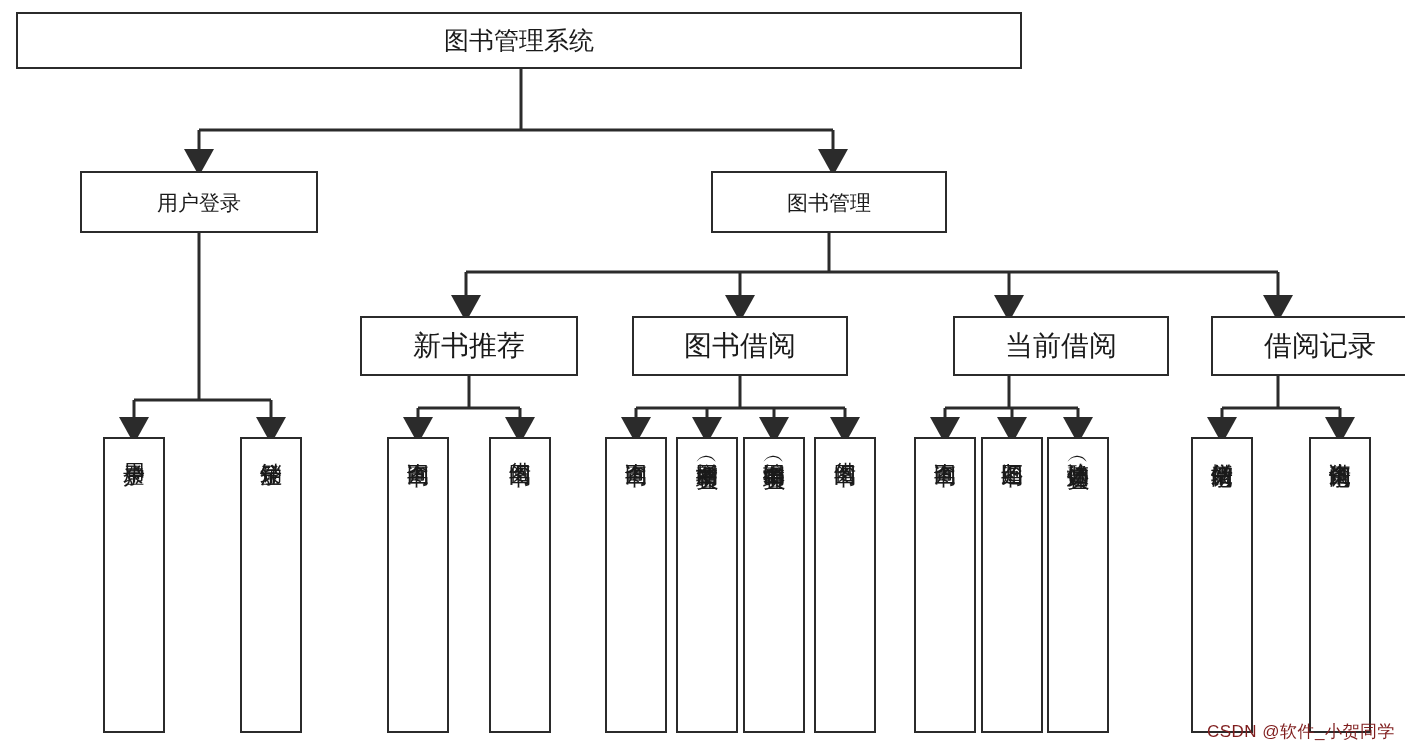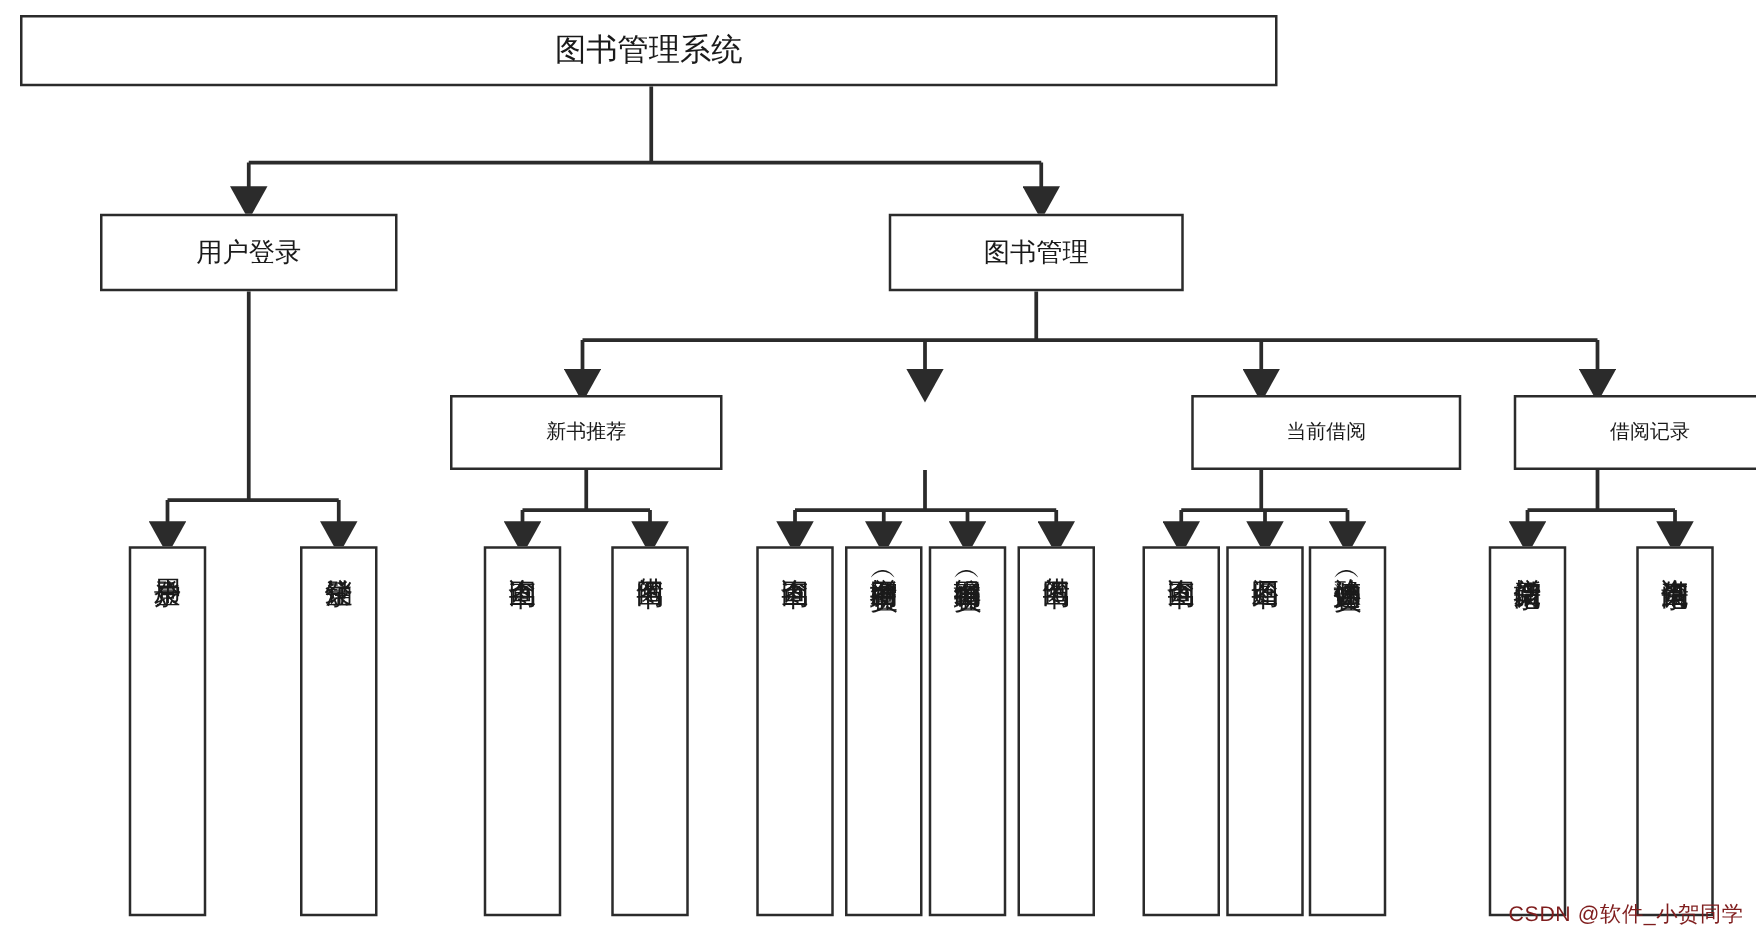--- a/index.html
+++ b/index.html
@@ -37,21 +37,21 @@
     z-index: 2;
   }
   .node-label {
     display: block;
     text-align: center;
     line-height: 1.0;
     white-space: nowrap;
   }
   .node.root .node-label  { font-size: 25px; }
   .node.lvl2 .node-label  { font-size: 21px; }
-  .node.lvl3 .node-label  { font-size: 16px; }
+  .node.lvl3 .node-label  { font-size: 28px; }
   .node.leaf {
     align-items: flex-start;
     padding-top: 6px;
   }
   .node.leaf .node-label {
     writing-mode: vertical-rl;
     text-orientation: upright;
     font-size: 22px;
     line-height: 1.18;
     letter-spacing: 1px;
@@ -130,20 +130,23 @@
   <div class="node lvl2" style="left:80px; top:171px; width:238px; height:62px;">
     <span class="node-label">用户登录</span>
   </div>
   <div class="node lvl2" style="left:711px; top:171px; width:236px; height:62px;">
     <span class="node-label">图书管理</span>
   </div>
 
   <div class="node lvl3" style="left:360px; top:316px; width:218px; height:60px;">
     <span class="node-label">新书推荐</span>
   </div>
+  <div class="node lvl3" style="left:632px; top:316px; width:216px; height:60px;">
+    <span class="node-label">图书借阅</span>
+  </div>
   <div class="node lvl3" style="left:953px; top:316px; width:216px; height:60px;">
     <span class="node-label">当前借阅</span>
   </div>
   <div class="node lvl3" style="left:1211px; top:316px; width:218px; height:60px;">
     <span class="node-label">借阅记录</span>
   </div>
 
   <div class="node leaf" style="left:103px; top:437px; width:62px; height:296px;">
     <span class="node-label">用户登录</span>
   </div>

